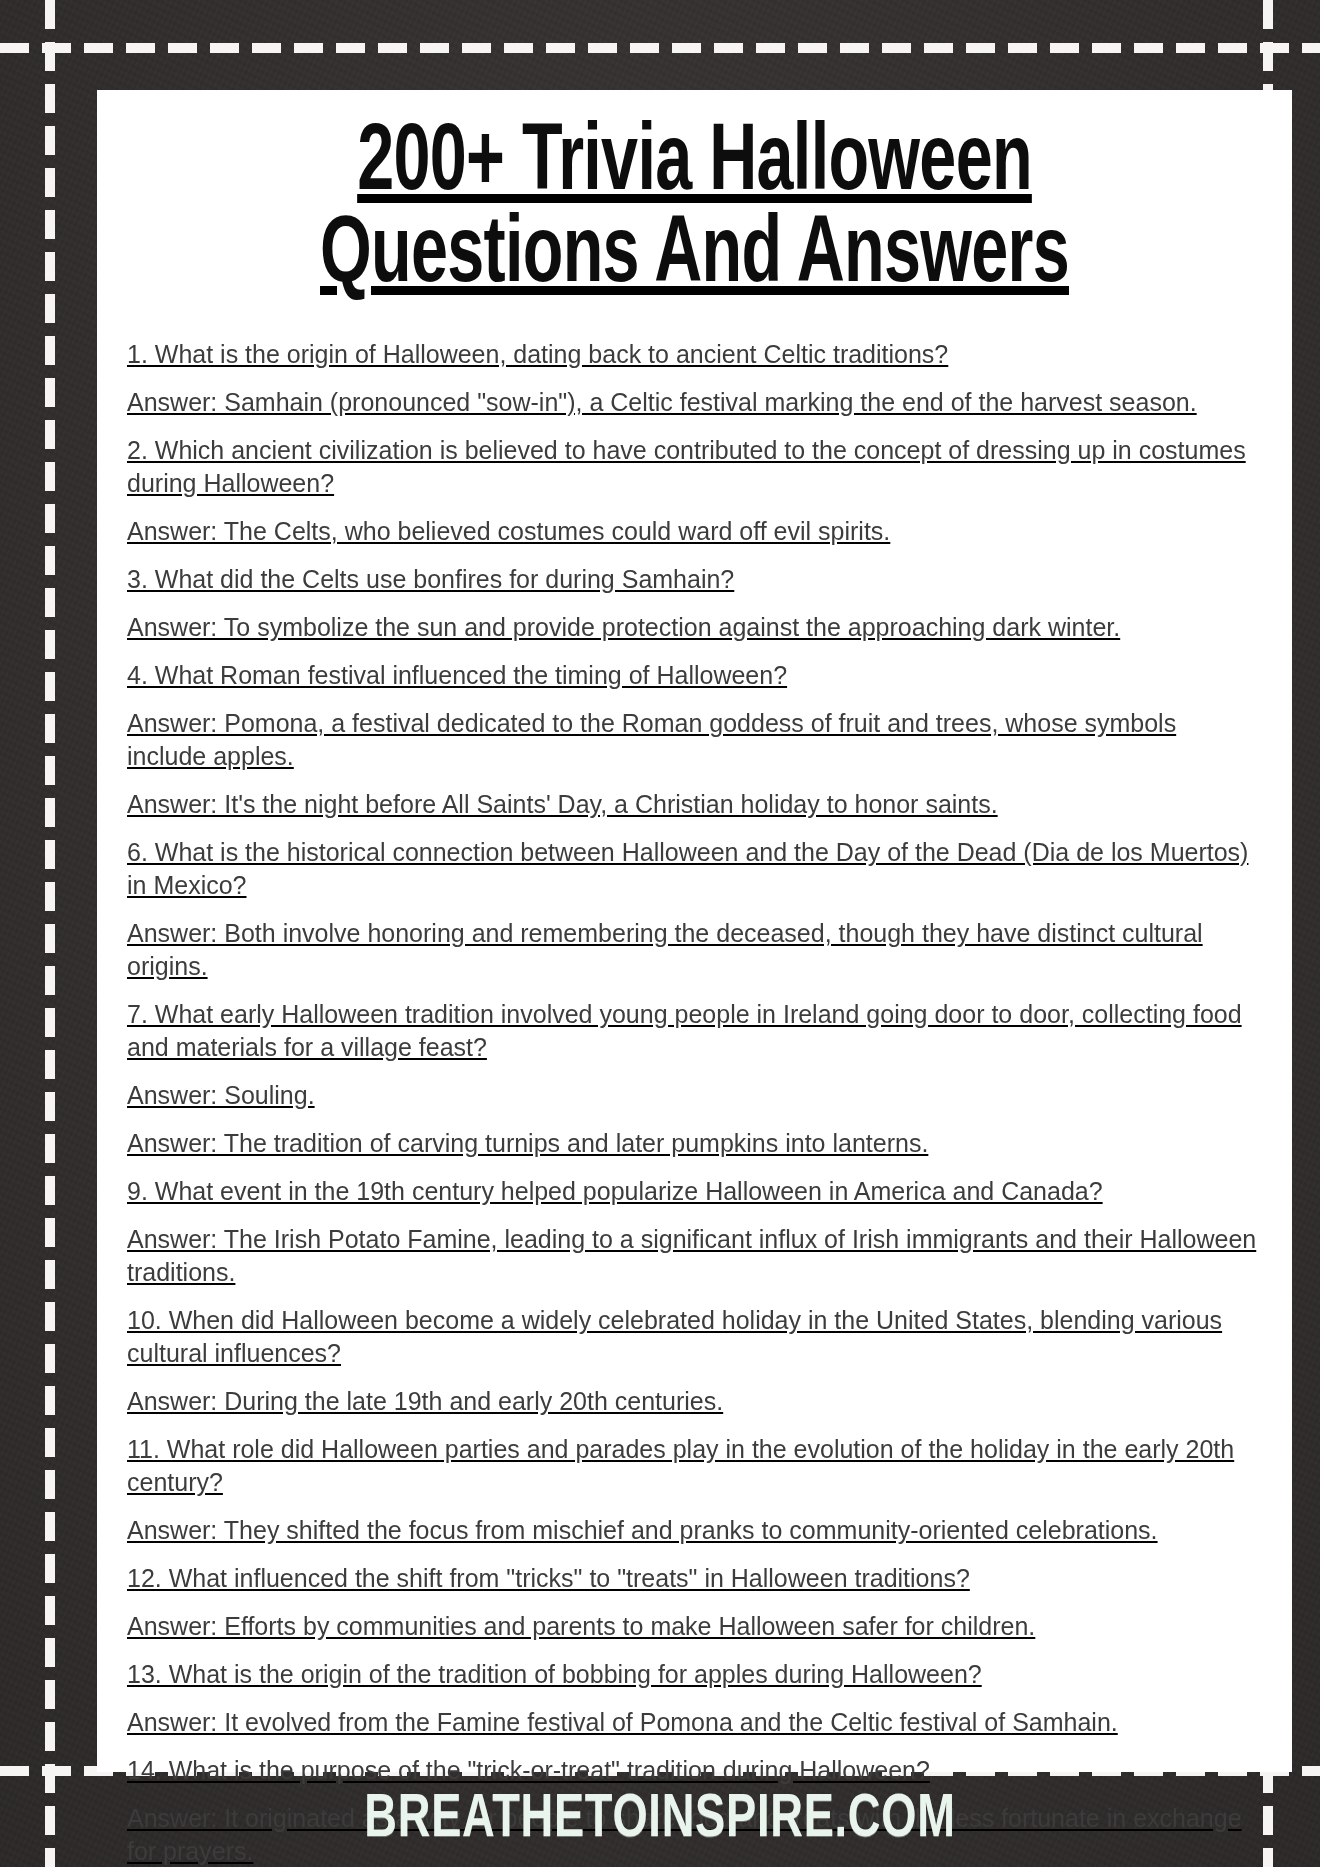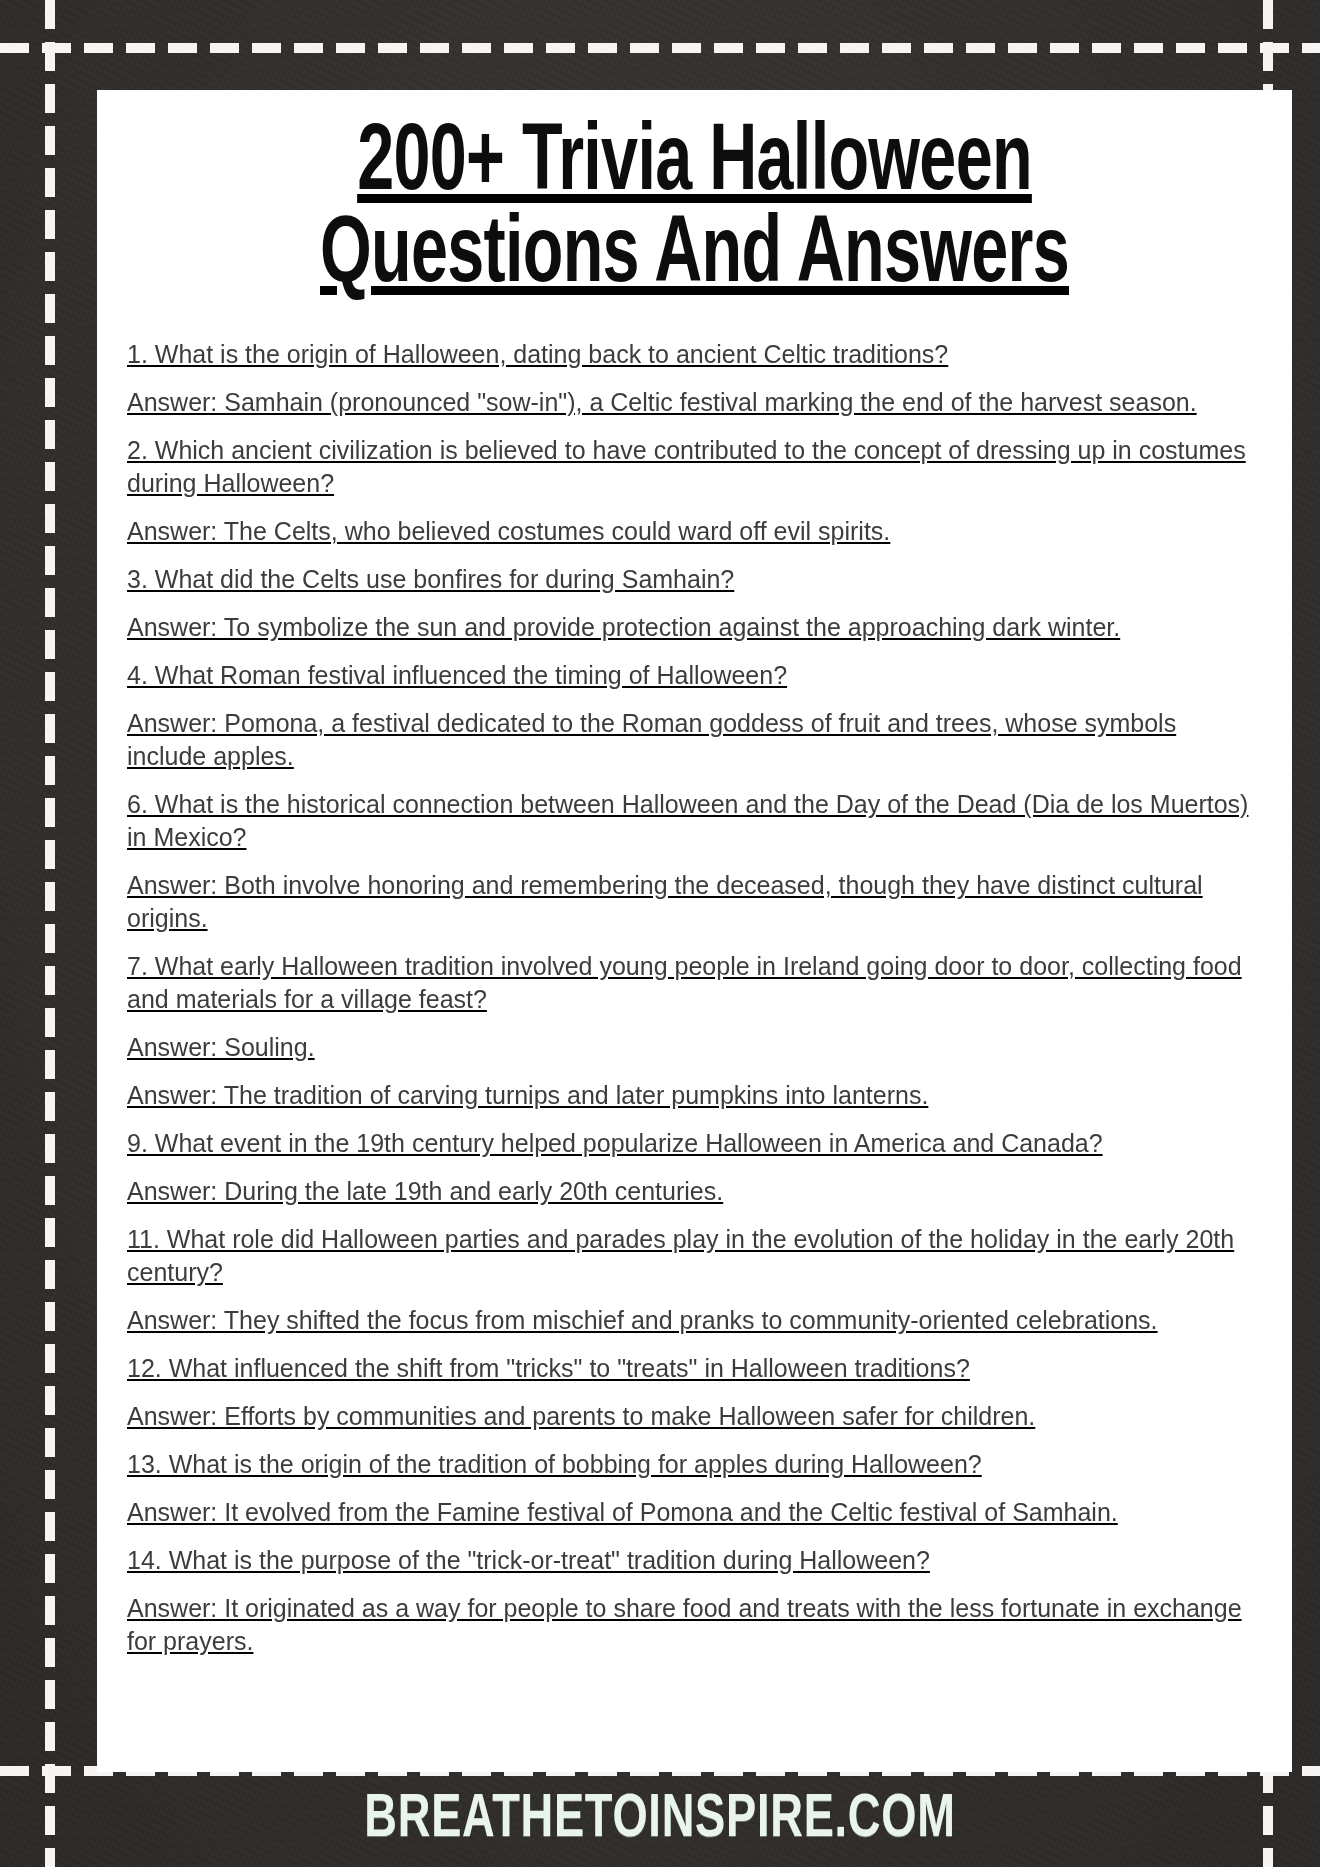--- a/index.html
+++ b/index.html
@@ -70,26 +70,29 @@
 
   <div class="qa">
     <p>1. What is the origin of Halloween, dating back to ancient Celtic traditions?</p>
     <p>Answer: Samhain (pronounced "sow-in"), a Celtic festival marking the end of the harvest season.</p>
     <p>2. Which ancient civilization is believed to have contributed to the concept of dressing up in costumes during Halloween?</p>
     <p>Answer: The Celts, who believed costumes could ward off evil spirits.</p>
     <p>3. What did the Celts use bonfires for during Samhain?</p>
     <p>Answer: To symbolize the sun and provide protection against the approaching dark winter.</p>
     <p>4. What Roman festival influenced the timing of Halloween?</p>
     <p>Answer: Pomona, a festival dedicated to the Roman goddess of fruit and trees, whose symbols include apples.</p>
+    <p>Answer: It's the night before All Saints' Day, a Christian holiday to honor saints.</p>
     <p>6. What is the historical connection between Halloween and the Day of the Dead (Dia de los Muertos) in Mexico?</p>
     <p>Answer: Both involve honoring and remembering the deceased, though they have distinct cultural origins.</p>
     <p>7. What early Halloween tradition involved young people in Ireland going door to door, collecting food and materials for a village feast?</p>
     <p>Answer: Souling.</p>
     <p>Answer: The tradition of carving turnips and later pumpkins into lanterns.</p>
     <p>9. What event in the 19th century helped popularize Halloween in America and Canada?</p>
+    <p>Answer: The Irish Potato Famine, leading to a significant influx of Irish immigrants and their Halloween traditions.</p>
+    <p>10. When did Halloween become a widely celebrated holiday in the United States, blending various cultural influences?</p>
     <p>Answer: During the late 19th and early 20th centuries.</p>
     <p>11. What role did Halloween parties and parades play in the evolution of the holiday in the early 20th century?</p>
     <p>Answer: They shifted the focus from mischief and pranks to community-oriented celebrations.</p>
     <p>12. What influenced the shift from "tricks" to "treats" in Halloween traditions?</p>
     <p>Answer: Efforts by communities and parents to make Halloween safer for children.</p>
     <p>13. What is the origin of the tradition of bobbing for apples during Halloween?</p>
     <p>Answer: It evolved from the Famine festival of Pomona and the Celtic festival of Samhain.</p>
     <p>14. What is the purpose of the "trick-or-treat" tradition during Halloween?</p>
     <p>Answer: It originated as a way for people to share food and treats with the less fortunate in exchange for prayers.</p>
   </div>

